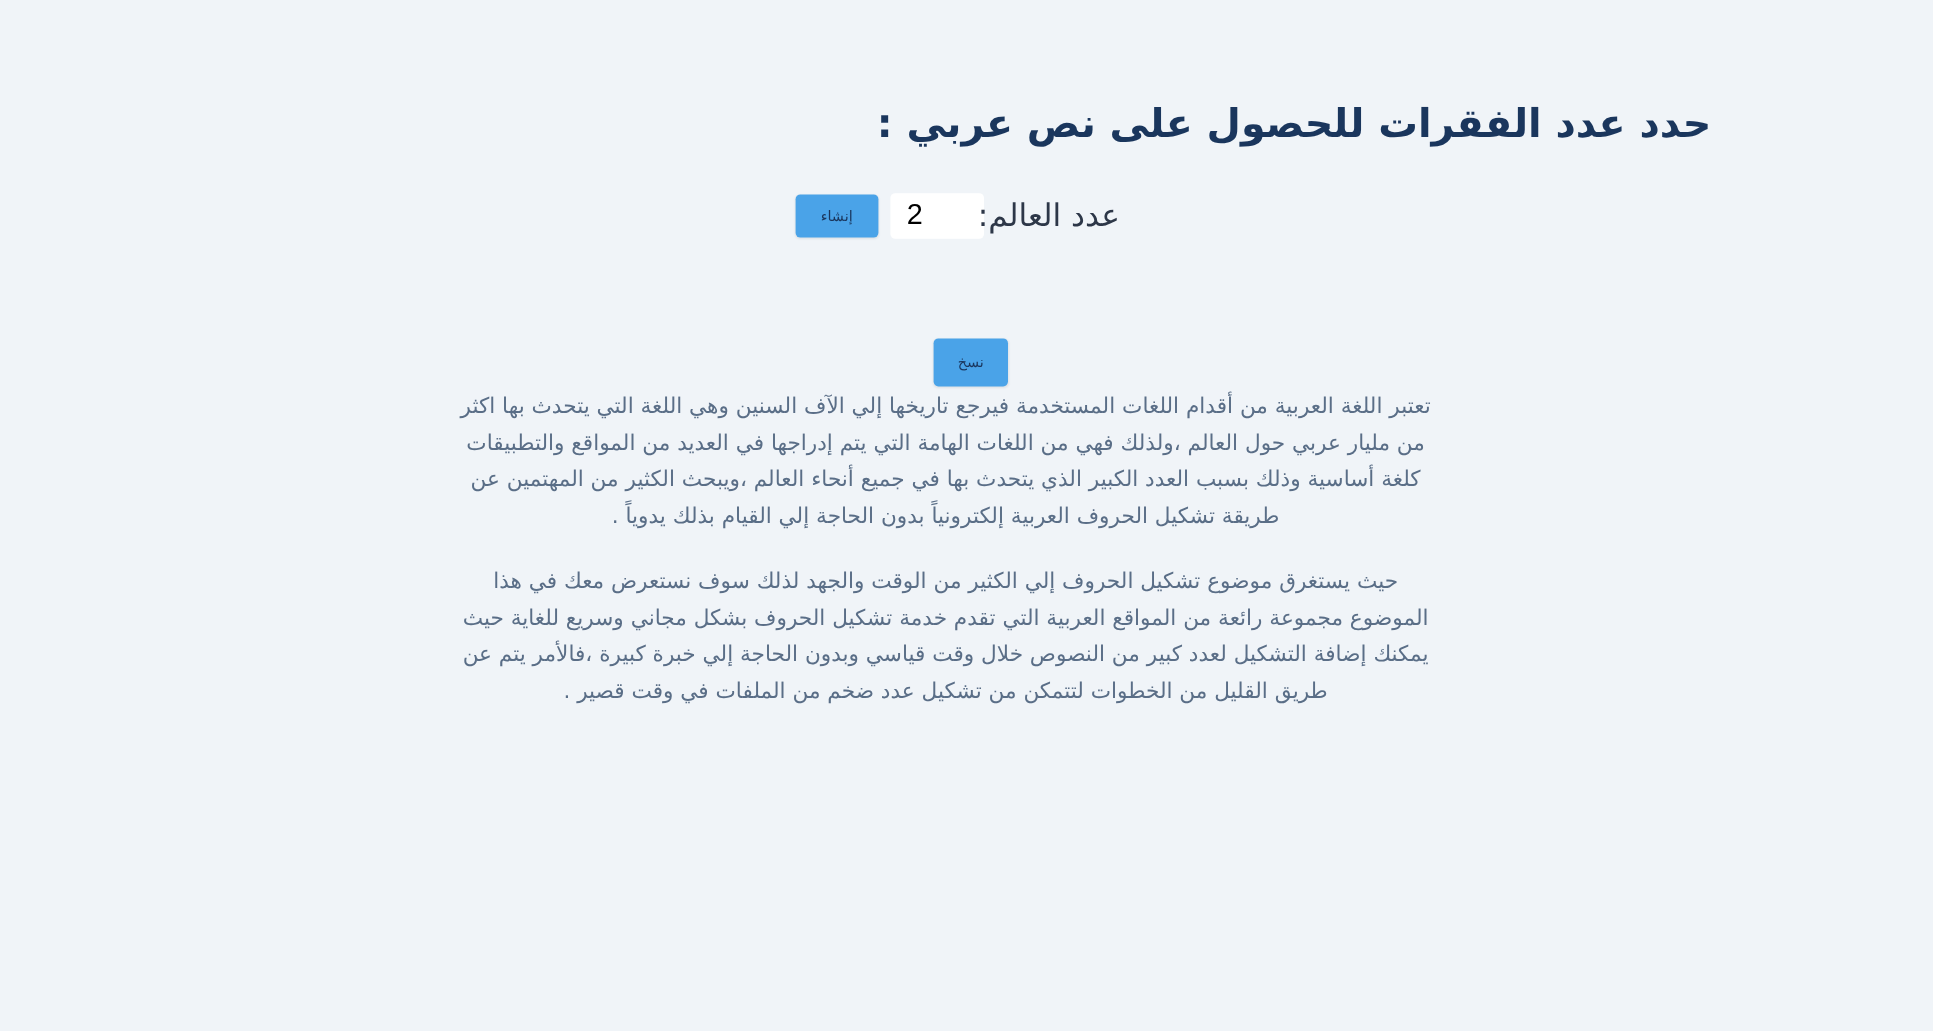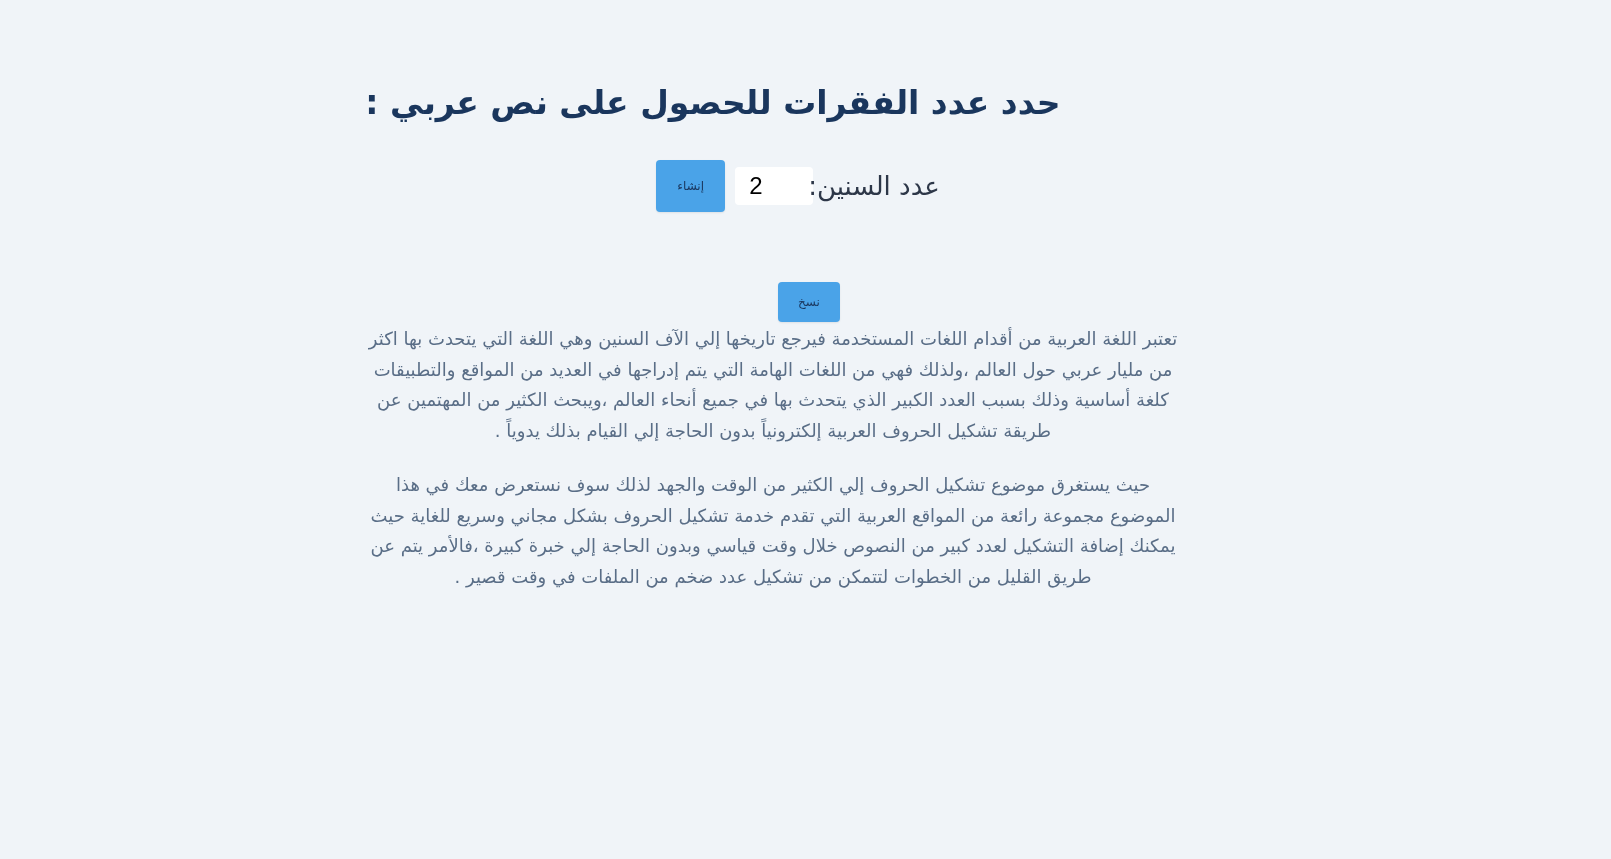--- a/index.html
+++ b/index.html
@@ -17,21 +17,21 @@
   .page {
     position: relative;
     width: 1611px;
     height: 859px;
   }
   .title {
     position: absolute;
     top: 78px;
     left: 0;
     width: 1426px;
-    text-align: center;
+    text-align: right;
     font-size: 33px;
     font-weight: bold;
     color: #1a365d;
     margin: 0;
     line-height: 50px;
   }
   .controls {
     position: absolute;
     top: 160px;
     left: 0;
@@ -70,54 +70,54 @@
     border: none;
     border-radius: 4px;
     color: #1a365d;
     font-family: "DejaVu Sans", sans-serif;
     font-size: 12px;
     cursor: pointer;
     box-shadow: 0 1px 2px rgba(0,0,0,0.08);
   }
   .btn-generate {
     width: 69px;
-    height: 52px;
+    height: 36px;
   }
   .btn-copy {
     position: absolute;
     top: 282px;
     left: 754px;
     width: 62px;
     height: 40px;
     margin-left: 24px;
   }
   .output {
     position: absolute;
     top: 324px;
-    left: 368px;
+    left: 383px;
     width: 810px;
     direction: rtl;
     text-align: center;
     font-size: 18px;
     line-height: 30.5px;
     color: #5a6e87;
   }
   .output p {
     margin: 0 0 24px 0;
   }
 </style>
 </head>
 <body>
 
 <div class="page">
 
   <h1 class="title">حدد عدد الفقرات للحصول على نص عربي :</h1>
 
   <div class="controls">
-    <label for="count">عدد السنين:</label>
+    <label for="count">عدد العالم:</label>
     <input id="count" type="number" class="num-input" value="2" style="">
     <button class="btn btn-generate">إنشاء</button>
   </div>
 
   <button class="btn btn-copy">نسخ</button>
 
   <div class="output">
     <p>تعتبر اللغة العربية من أقدام اللغات المستخدمة فيرجع تاريخها إلي الآف السنين وهي اللغة التي يتحدث بها اكثر من مليار عربي حول العالم ،ولذلك فهي من اللغات الهامة التي يتم إدراجها في العديد من المواقع والتطبيقات كلغة أساسية وذلك بسبب العدد الكبير الذي يتحدث بها في جميع أنحاء العالم ،ويبحث الكثير من المهتمين عن طريقة تشكيل الحروف العربية إلكترونياً بدون الحاجة إلي القيام بذلك يدوياً .</p>
     <p>حيث يستغرق موضوع تشكيل الحروف إلي الكثير من الوقت والجهد لذلك سوف نستعرض معك في هذا الموضوع مجموعة رائعة من المواقع العربية التي تقدم خدمة تشكيل الحروف بشكل مجاني وسريع للغاية حيث يمكنك إضافة التشكيل لعدد كبير من النصوص خلال وقت قياسي وبدون الحاجة إلي خبرة كبيرة ،فالأمر يتم عن طريق القليل من الخطوات لتتمكن من تشكيل عدد ضخم من الملفات في وقت قصير .</p>
   </div>

